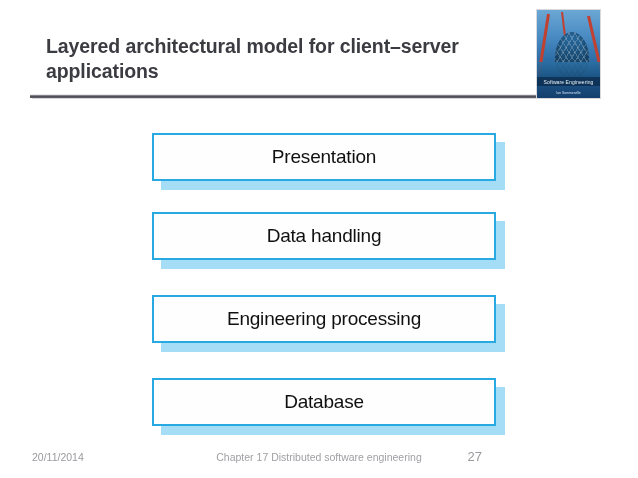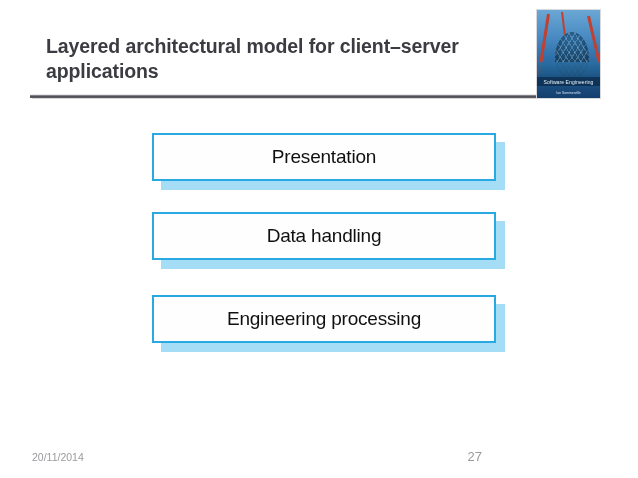--- a/index.html
+++ b/index.html
@@ -292,21 +292,28 @@
       </div>
     </div>
 
     <div class="layer-box pos-2">
       <div class="box-shadow-plate"></div>
       <div class="box-face">
         <span class="box-label">Engineering processing</span>
       </div>
     </div>
 
+    <div class="layer-box pos-3">
+      <div class="box-shadow-plate"></div>
+      <div class="box-face">
+        <span class="box-label">Database</span>
+      </div>
+    </div>
 
   </div>
 
   <div class="footer">
     <div class="footer-date">20/11/2014</div>
+    <div class="footer-center">Chapter 17 Distributed software engineering</div>
     <div class="footer-page">27</div>
   </div>
 
 </div>
 
 </body></html>

